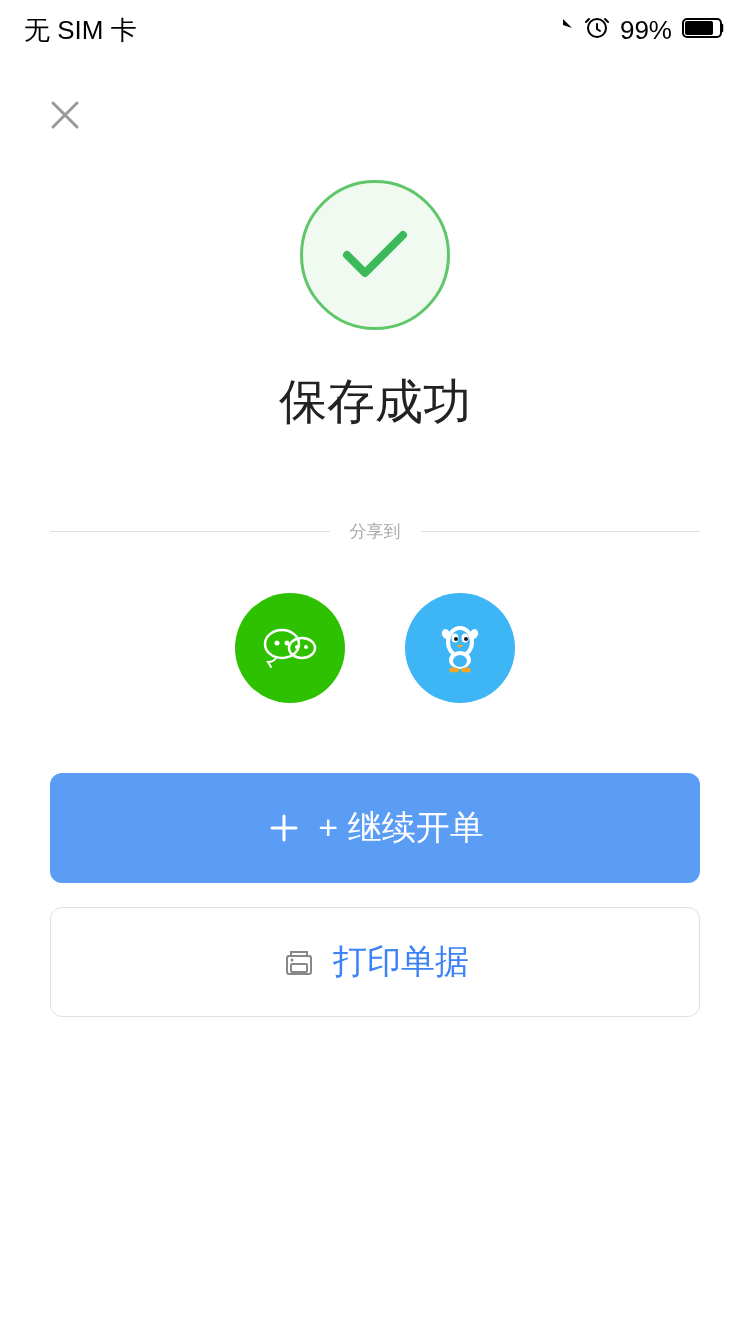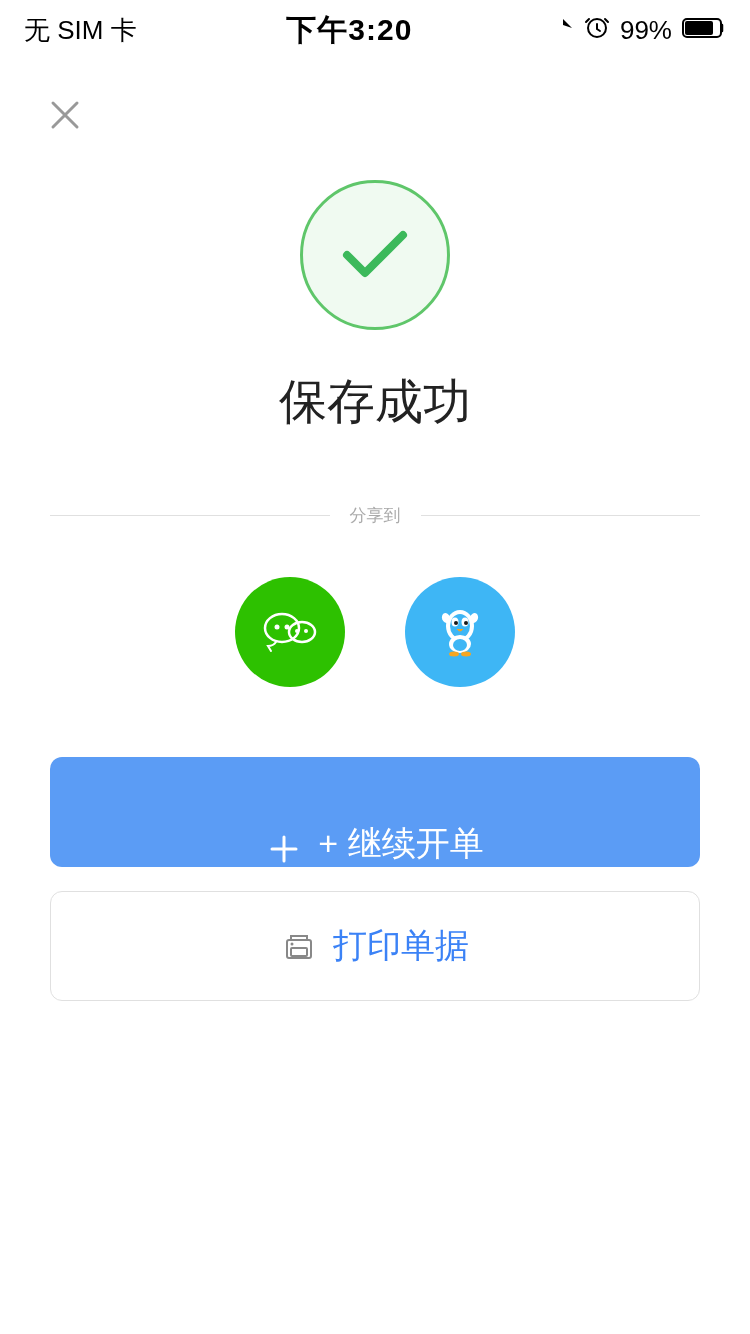--- a/index.html
+++ b/index.html
@@ -84,21 +84,21 @@
       margin-bottom: 40px;
     }
     .success-circle svg {
       width: 80px;
       height: 80px;
     }
     .success-title {
       font-size: 48px;
       color: #222;
       font-weight: 400;
-      margin-bottom: 0;
+      margin-bottom: 16px;
     }
 
     
     .share-section {
       width: 100%;
       padding: 40px 50px;
       position: relative;
     }
     .share-divider {
       display: flex;
@@ -157,21 +157,20 @@
       justify-content: center;
       gap: 16px;
       font-size: 34px;
       cursor: pointer;
       border: none;
       font-family: inherit;
     }
     .action-btn-primary {
       background: #5b9cf5;
       color: #ffffff;
-      align-items: flex-end;
     }
     .action-btn-secondary {
       background: #ffffff;
       color: #3b82f6;
       border: 1px solid #e0e0e0;
     }
     .action-btn svg {
       width: 36px;
       height: 36px;
     }
@@ -183,21 +182,20 @@
   <div class="status-left">
     <span>无 SIM 卡</span>
     <span>
       <svg viewBox="0 0 34 24" fill="none">
         <path d="M17 18a2 2 0 1 1 0 4 2 2 0 0 1 0-4z" fill="#000"></path>
         <path d="M9 14c2.1-2.1 5-3.4 8-3.4s5.9 1.3 8 3.4" stroke="#000" stroke-width="2.5" stroke-linecap="round" fill="none"></path>
         <path d="M3 8.5C7.4 4.1 13.3 1.5 17 1.5s9.6 2.6 14 6.9" stroke="#000" stroke-width="2.5" stroke-linecap="round" fill="none"></path>
       </svg>
     </span>
   </div>
-  <div class="status-center">下午3:20</div>
   <div class="status-right">
     <span>
       <svg width="22" height="22" viewBox="0 0 22 22" fill="none">
         <path d="M11 2L20 11 11 8 11 2z" fill="#000"></path>
       </svg>
     </span>
     <span>
       <svg width="26" height="26" viewBox="0 0 26 26" fill="#000">
         <circle cx="13" cy="14" r="9" stroke="#000" stroke-width="2" fill="none"></circle>
         <path d="M13 10v5l3 2" stroke="#000" stroke-width="2" stroke-linecap="round" fill="none"></path>

